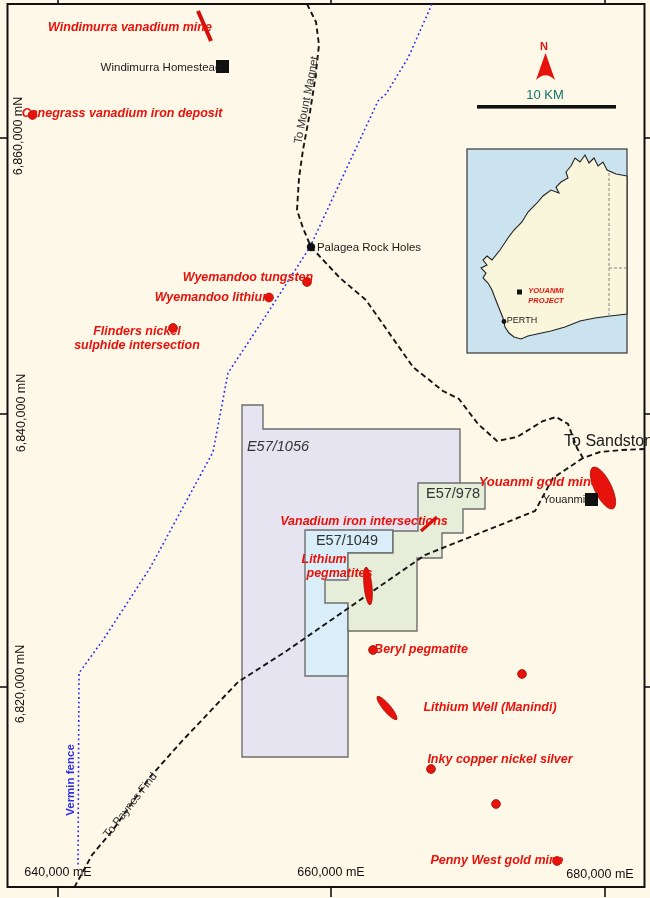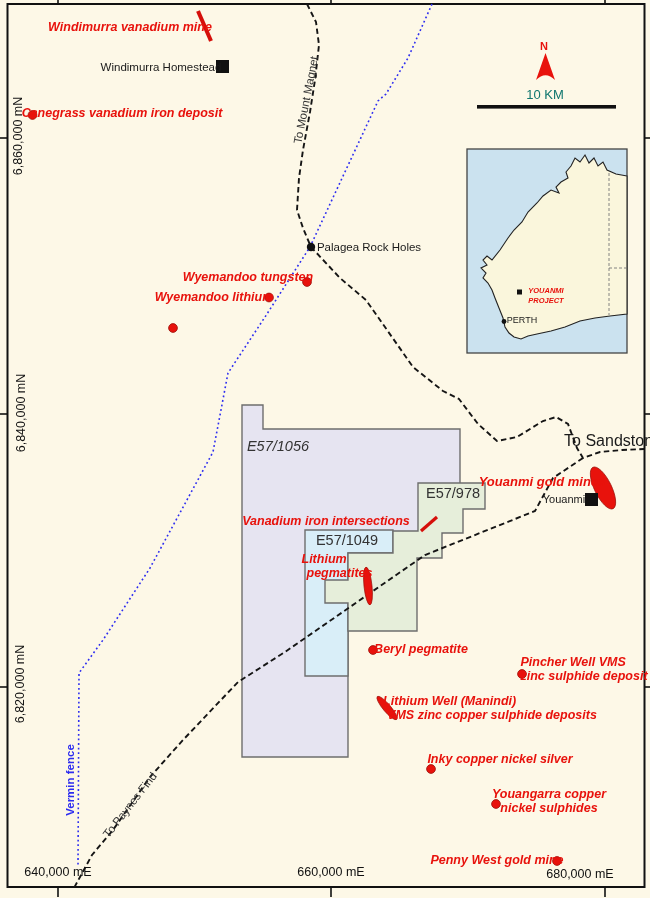--- a/index.html
+++ b/index.html
@@ -111,69 +111,64 @@
   <div class="lbl red-label" style="left:122px;top:114px;">Canegrass vanadium iron deposit</div>
 
   <div class="lbl gry-label rot79" style="left:306px;top:100px;">To Mount Magnet</div>
 
   <div class="lbl blk-label" style="left:369px;top:247px;">Palagea Rock Holes</div>
 
   <div class="lbl red-label" style="left:248px;top:278px;">Wyemandoo tungsten</div>
 
   <div class="lbl red-label" style="left:214px;top:298px;">Wyemandoo lithium</div>
 
+  <div class="lbl red-label tac" style="left:137px;top:338px;">
+    <div>Flinders nickel</div>
+    <div>sulphide intersection</div>
+  </div>
 
   <div class="lbl ten-label" style="left:278px;top:447px;font-style:italic;">E57/1056</div>
   <div class="lbl ten-label" style="left:453px;top:494px;">E57/978</div>
   <div class="lbl ten-label" style="left:347px;top:541px;">E57/1049</div>
 
-  <div class="lbl red-label" style="left:326px;top:522px;text-align:center;">Vanadium iron intersections</div>
+  <div class="lbl red-label" style="left:364px;top:522px;text-align:center;">Vanadium iron intersections</div>
 
   <div class="lbl red-label tal" style="left:337px;top:566px;">
     <div>Lithium</div>
     <div style="margin-left:5px;">pegmatites</div>
   </div>
 
   <div class="lbl red-label" style="left:542px;top:482px;font-size:13px;">Youanmi gold mines</div>
 
   <div class="lbl blk-label" style="left:613px;top:441px;font-size:16px;">To Sandstone</div>
 
   <div class="lbl blk-label" style="left:564px;top:500px;font-size:11px;">Youanmi</div>
 
   <div class="lbl red-label" style="left:421px;top:650px;">Beryl pegmatite</div>
 
-  <div class="lbl red-label tal" style="left:584px;top:669px;">
-    <div>Pincher Well VMS</div>
-    <div>zinc sulphide deposit</div>
-  </div>
 
   <div class="lbl red-label tal" style="left:490px;top:708px;">
     <div>Lithium Well (Manindi)</div>
-    <div style="margin-left:4px;">VMS zinc copper sulphide deposits</div>
   </div>
 
   <div class="lbl red-label" style="left:500px;top:760px;">Inky copper nickel silver</div>
 
-  <div class="lbl red-label tac" style="left:549px;top:801px;">
-    <div>Youangarra copper</div>
-    <div>nickel sulphides</div>
-  </div>
 
   <div class="lbl red-label" style="left:497px;top:861px;text-align:right;">Penny West gold mine</div>
 
   <div class="lbl fence-label rot90" style="left:70px;top:780px;">Vermin fence</div>
 
   <div class="lbl gry-label rot52" style="left:130px;top:805px;">To Paynes Find</div>
 
   <div class="lbl axis-label rot90" style="left:19px;top:136px;">6,860,000 mN</div>
   <div class="lbl axis-label rot90" style="left:22px;top:413px;">6,840,000 mN</div>
   <div class="lbl axis-label rot90" style="left:21px;top:684px;">6,820,000 mN</div>
   <div class="lbl axis-label" style="left:58px;top:873px;">640,000 mE</div>
   <div class="lbl axis-label" style="left:331px;top:873px;">660,000 mE</div>
-  <div class="lbl axis-label" style="left:580px;top:875px;">680,000 mE</div>
+  <div class="lbl axis-label" style="left:600px;top:875px;">680,000 mE</div>
 
   <div class="lbl north-label" style="left:544px;top:47px;">N</div>
   <div class="lbl scale-label" style="left:545px;top:95px;">10 KM</div>
 
   <div class="lbl inset-proj tal" style="left:546px;top:296px;">
     <div>YOUANMI</div>
     <div>PROJECT</div>
   </div>
   <div class="lbl inset-perth" style="left:522px;top:321px;">PERTH</div>
 

